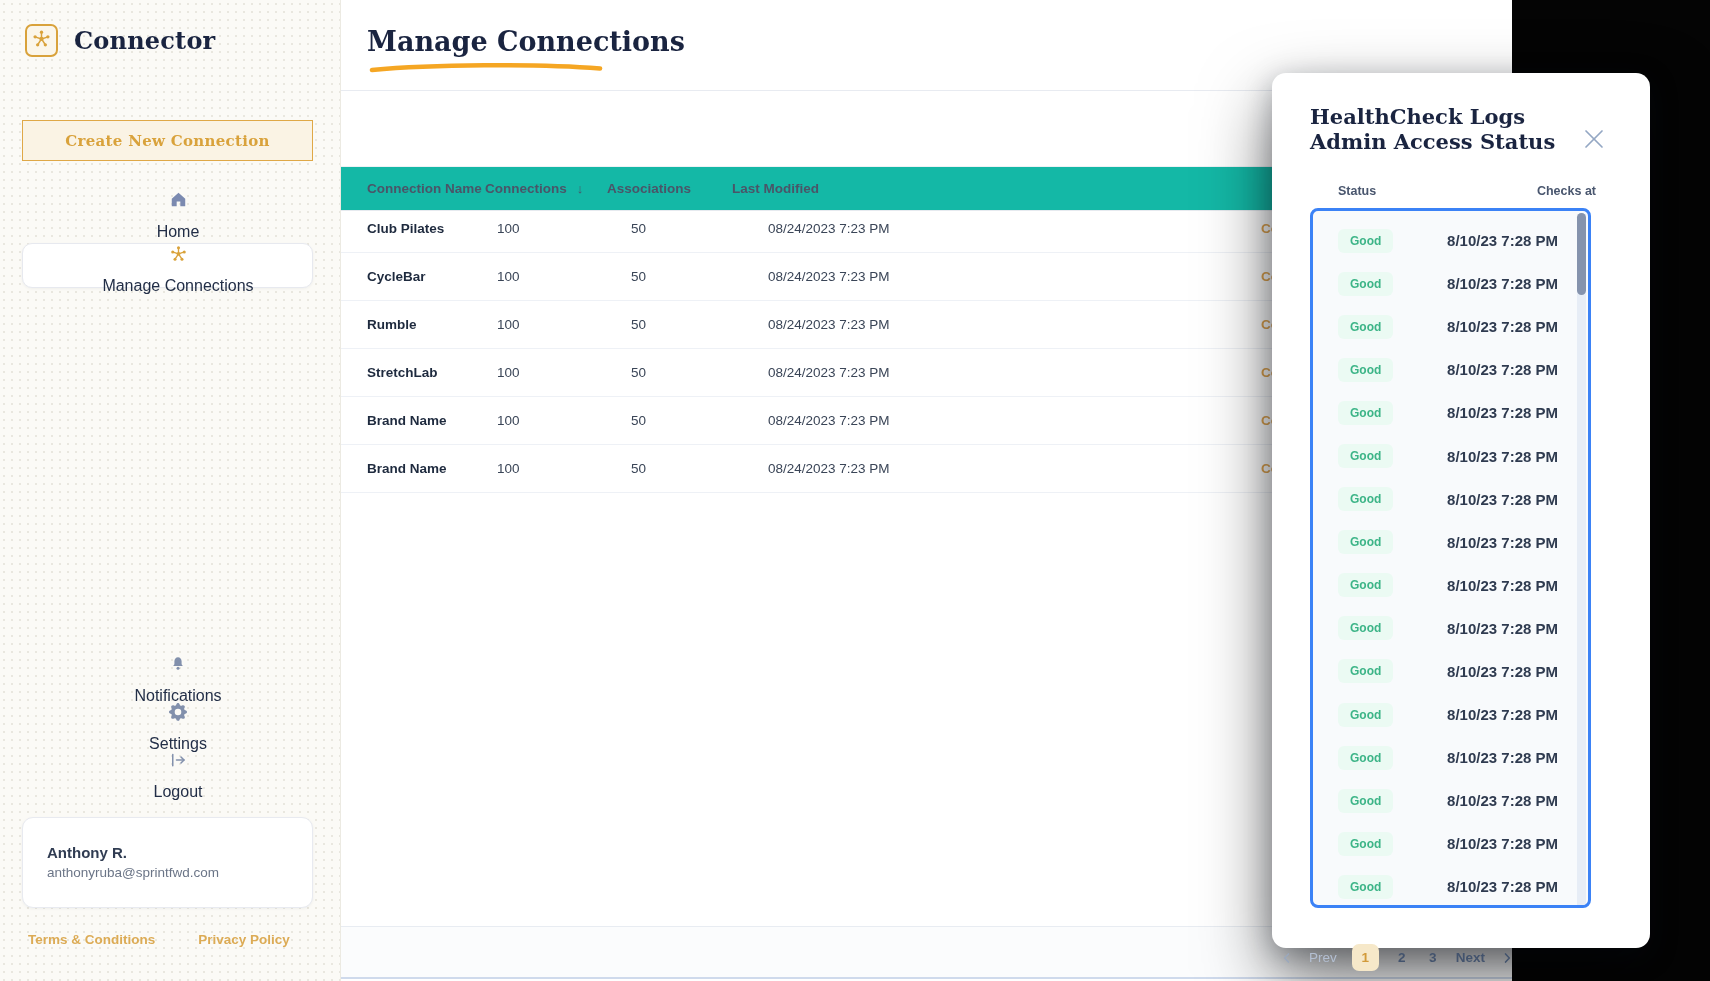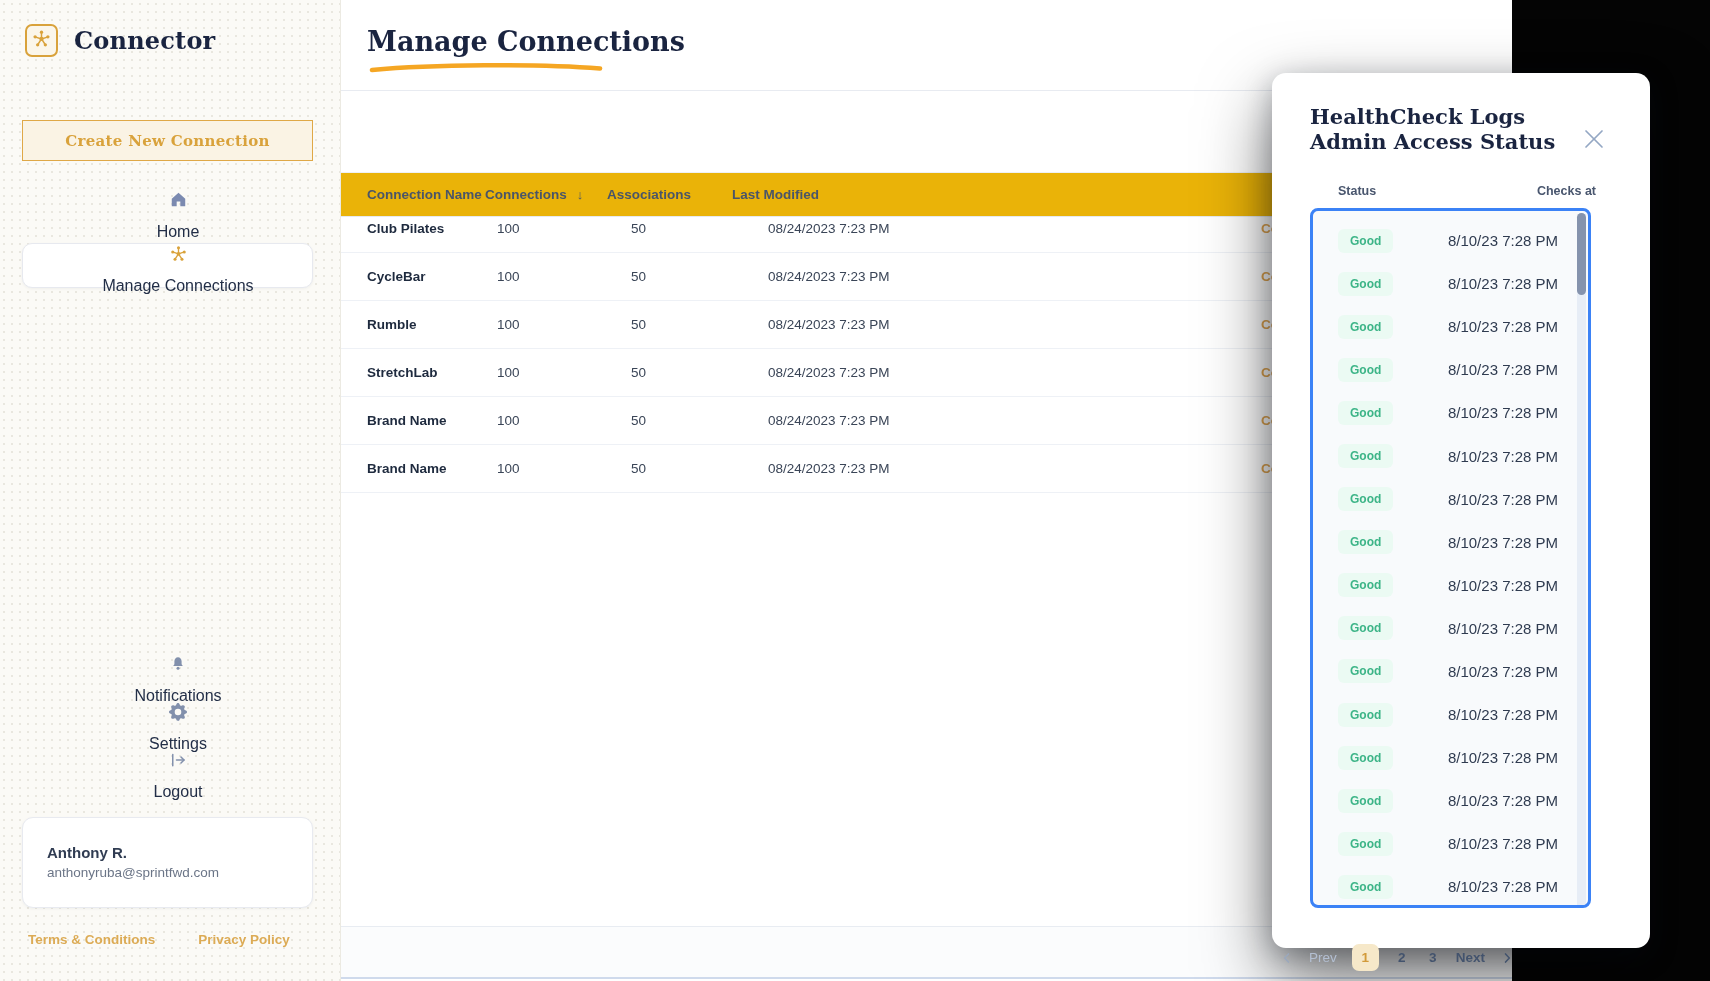--- a/index.html
+++ b/index.html
@@ -36,21 +36,21 @@
   .user-email{font-size:13.5px;color:#6b7587;margin-top:4px;}
   .side-footer{position:absolute;left:28px;top:932px;display:flex;gap:43px;}
   .side-footer a{font-size:13.5px;font-weight:bold;color:#dcab55;text-decoration:none;cursor:pointer;}
   
   .main{position:absolute;left:341px;top:0;width:1171px;height:981px;background:#fff;}
   .page-title{position:absolute;left:26px;top:26px;font-family:"DejaVu Serif","Liberation Serif",serif;
     font-weight:bold;font-size:27px;color:#1a2440;}
   .title-underline{position:absolute;left:28px;top:61px;}
   .top-divider{position:absolute;left:0;top:90px;width:1171px;height:1px;background:#e8ebf1;}
   .table-head,.trow{display:grid;grid-template-columns:118px 122px 125px 481px 1fr;align-items:center;padding-left:26px;}
-  .table-head{position:absolute;left:0;top:172px;width:1171px;height:45px;background:#eab308;
+  .table-head{position:absolute;left:0;top:166px;width:1171px;height:45px;background:#14b8a6;
     border-top:1px solid #eef1f5;border-bottom:1px solid #e6eaef;
     font-size:13.5px;font-weight:bold;color:#4a5568;}
   .sort-wrap{display:flex;align-items:center;gap:10px;}
   .sort-arrow{font-size:13px;color:#4a5568;}
   .tbody{position:absolute;left:0;top:205px;width:1171px;}
   .trow{height:48px;border-bottom:1px solid #eef1f6;font-size:13.5px;color:#3a4557;gap:12px;}
   .trow .name{font-weight:bold;color:#1e2a3e;}
   .trow .link{font-weight:bold;color:#e1a54f;cursor:pointer;white-space:nowrap;overflow:hidden;}
   .bottom-strip{position:absolute;left:0;top:926px;width:1171px;height:51px;background:#fbfcfd;border-top:1px solid #e8ecf2;}
   .bottom-line{position:absolute;left:0;top:977px;width:1171px;height:2px;background:#cfdaec;}
@@ -62,21 +62,21 @@
   .modal-close{position:absolute;left:308px;top:52px;width:28px;height:28px;cursor:pointer;
     display:flex;align-items:center;justify-content:center;}
   .col-head-status{position:absolute;left:66px;top:111px;font-size:12.5px;font-weight:bold;color:#49566e;}
   .col-head-checks{position:absolute;right:54px;top:111px;font-size:12.5px;font-weight:bold;color:#49566e;}
   .log-box{position:absolute;left:38px;top:135px;width:281px;height:700px;background:#f8fafc;
     border:3px solid #3b82f6;border-radius:8px;overflow:hidden;padding-top:8px;}
   .log-row{height:43.1px;display:flex;align-items:center;justify-content:space-between;
     padding:0 30px 0 25px;}
   .good-badge{background:#ebfaf3;color:#3cb487;font-size:12px;font-weight:bold;
     padding:5px 12px;border-radius:6px;}
-  .log-time{font-size:15px;color:#2f3b50;}
+  .log-time{font-size:15px;color:#2f3b50;font-weight:bold;}
   .scroll-track{position:absolute;right:2px;top:2px;width:9px;height:696px;background:#e7edf6;border-radius:5px;}
   .scroll-thumb{position:absolute;right:0;top:0;width:9px;height:82px;background:#8593ad;border-radius:5px;cursor:grab;}
   
   .pagination{position:absolute;left:1282px;top:941px;width:230px;height:33px;z-index:6;
     display:flex;align-items:center;justify-content:center;gap:15px;font-size:13.5px;}
   .pg-chev{display:flex;align-items:center;cursor:pointer;}
   .pg-prev{color:#b3bfd2;cursor:pointer;}
   .pg-page{color:#43536d;font-weight:bold;cursor:pointer;min-width:16px;text-align:center;}
   .pg-page.current{background:#f6e8c9;color:#d29a3a;width:27px;height:27px;border-radius:7px;
     display:flex;align-items:center;justify-content:center;}

